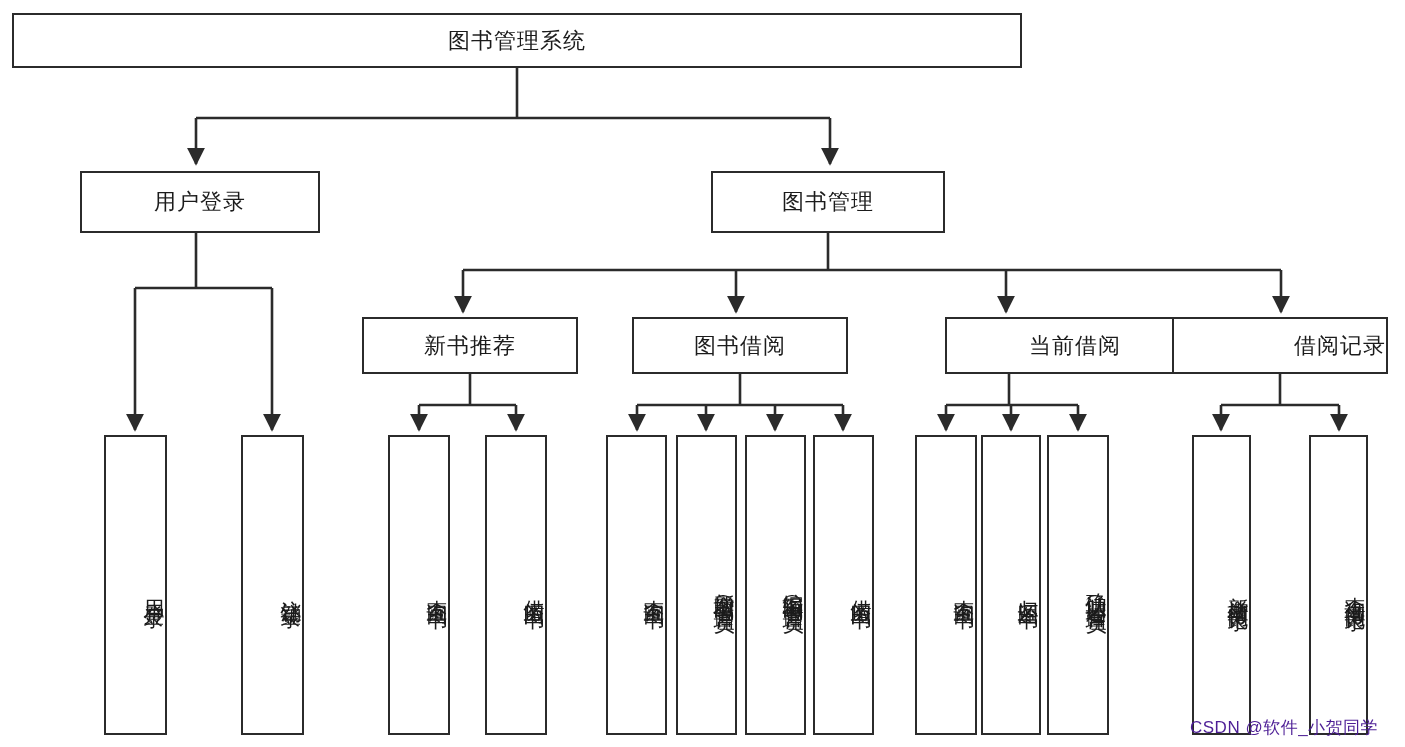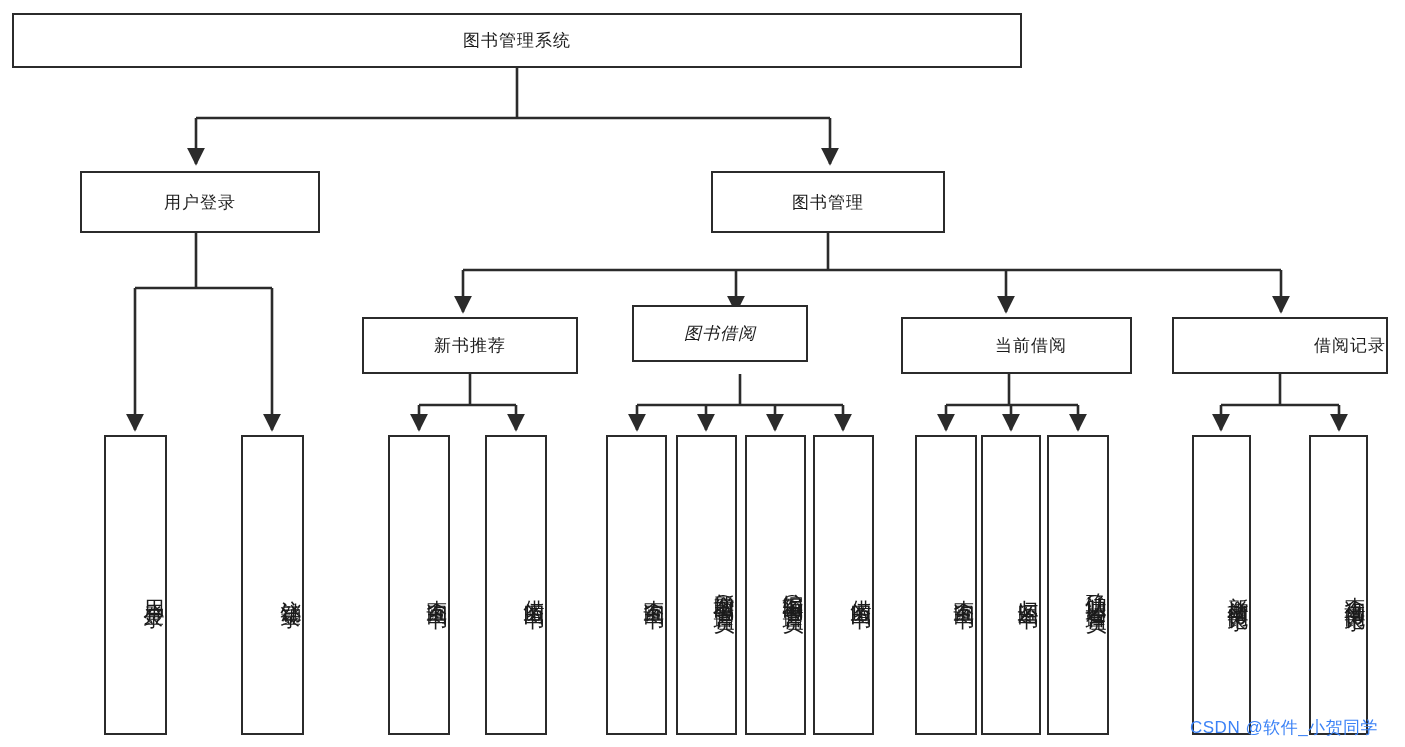--- a/index.html
+++ b/index.html
@@ -10,34 +10,34 @@
     position:absolute;
     box-sizing:border-box;
     border:2.2px solid #2b2b2b;
     background:#ffffff;
     color:#1b1b1b;
     display:flex;
     align-items:center;
     justify-content:center;
     text-align:center;
   }
-  .node.h{ font-size:17px; letter-spacing:1px; }
+  .node.h{ font-size:22px; letter-spacing:1px; }
   .node.v{
     writing-mode:vertical-rl;
     text-orientation:upright;
     font-size:21px;
     letter-spacing:3px;
     line-height:1.05;
     padding-top:8px;
     align-items:flex-start;
     justify-content:center;
   }
   .watermark{
     position:absolute;
-    color:#3b82f6;
+    color:#4c1d95;
     font-size:17px;
     letter-spacing:0.5px;
     white-space:nowrap;
     user-select:none;
   }
 </style>
 </head>
 <body>
 
 <div id="canvas">
@@ -100,24 +100,24 @@
   <div class="node h" style="left:80px;top:171px;width:240px;height:62px;">
     <span>用户登录</span>
   </div>
   <div class="node h" style="left:362px;top:317px;width:216px;height:57px;">
     <span>新书推荐</span>
   </div>
 
   <div class="node h" style="left:711px;top:171px;width:234px;height:62px;">
     <span>图书管理</span>
   </div>
-  <div class="node h" style="left:632px;top:305px;width:176px;height:57px;font-style:italic;">
+  <div class="node h" style="left:632px;top:317px;width:216px;height:57px;">
     <span>图书借阅</span>
   </div>
-  <div class="node h" style="left:901px;top:317px;width:231px;height:57px;padding-left:29px;">
+  <div class="node h" style="left:945px;top:317px;width:231px;height:57px;padding-left:29px;">
     <span>当前借阅</span>
   </div>
   <div class="node h" style="left:1172px;top:317px;width:216px;height:57px;justify-content:flex-end;">
     <span>借阅记录</span>
   </div>
 
   <div class="node v" style="left:104px;top:435px;width:63px;height:300px;">
     <span>用户登录</span>
   </div>
   <div class="node v" style="left:241px;top:435px;width:63px;height:300px;">

